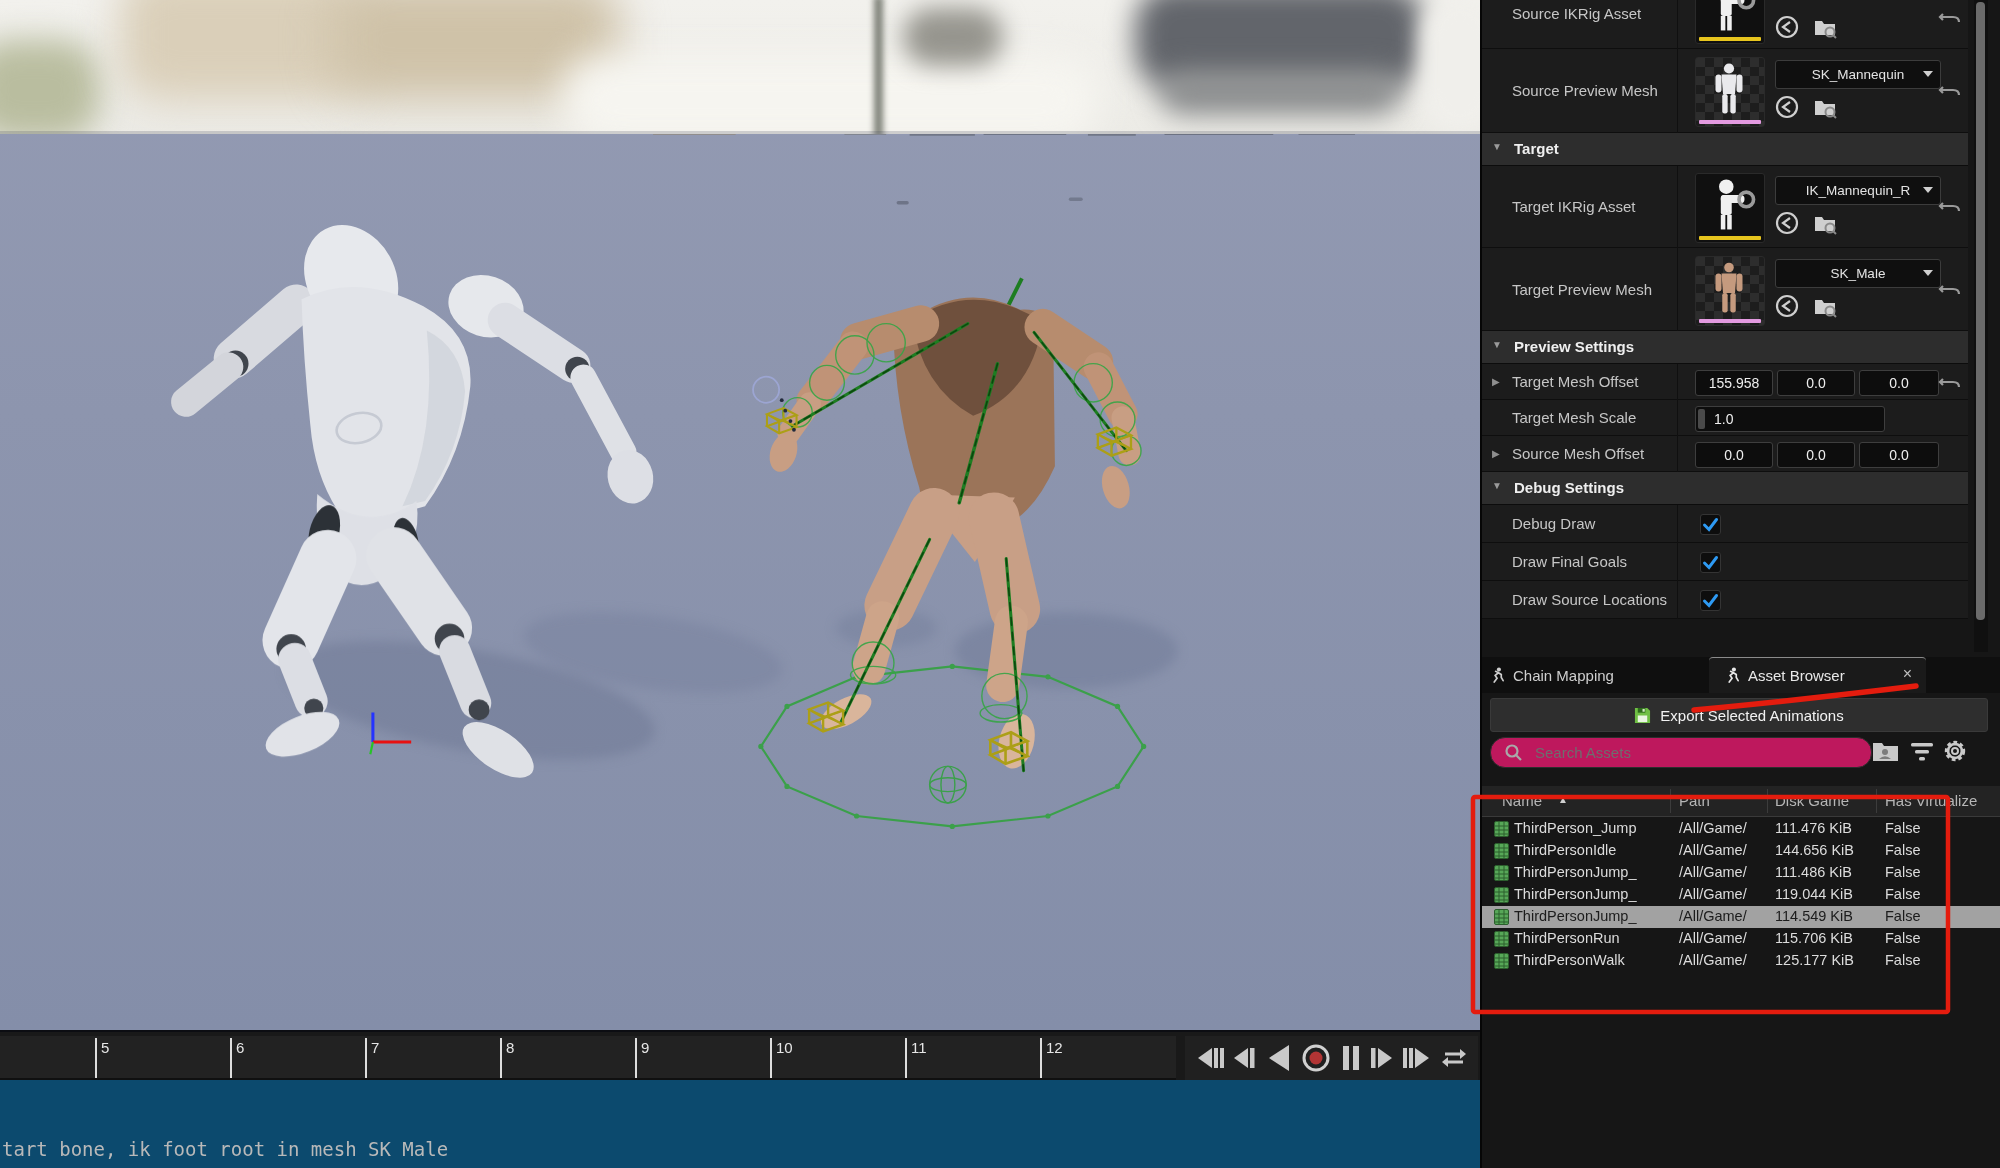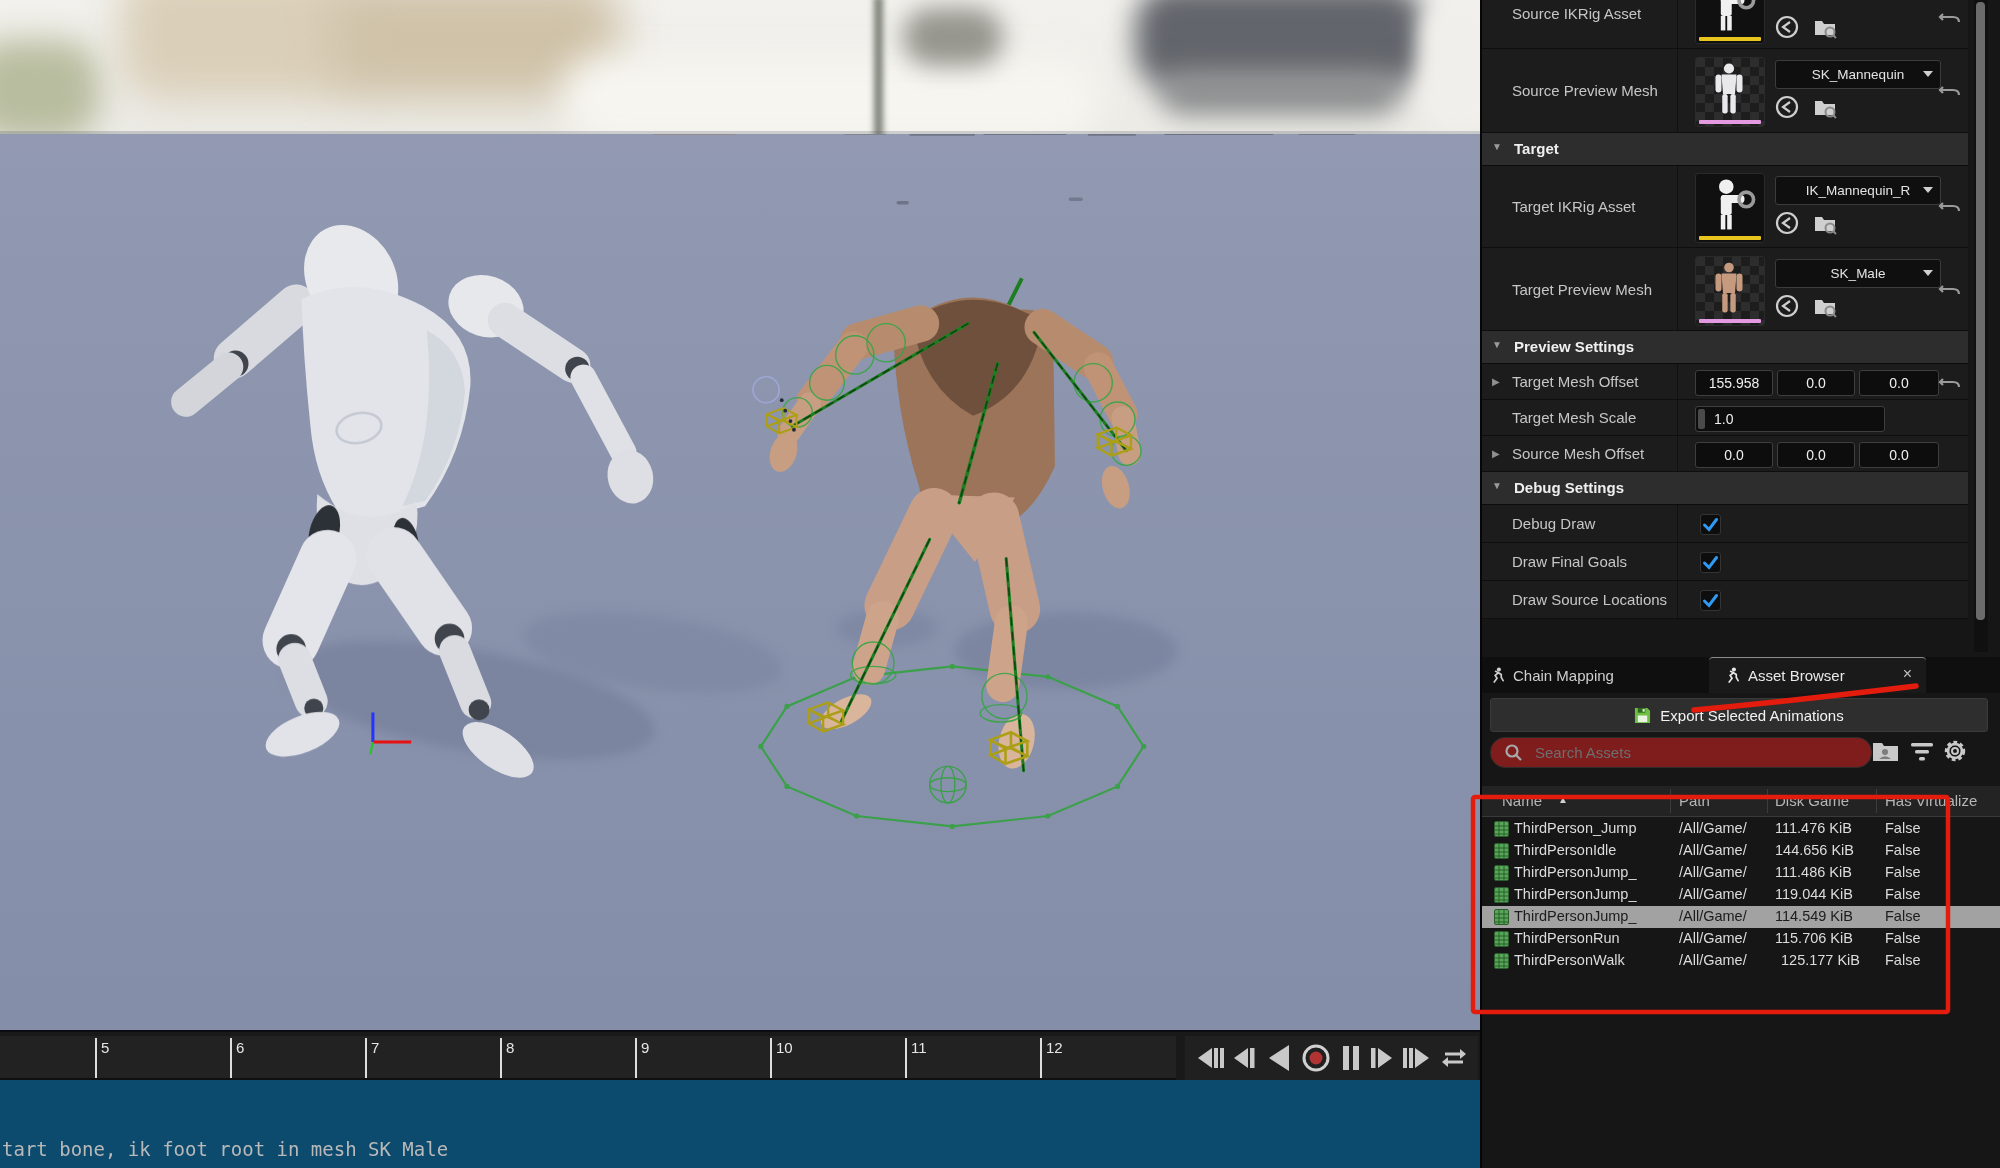--- a/index.html
+++ b/index.html
@@ -32,21 +32,21 @@
   .combo .chev{position:absolute;right:7px;top:10px;width:0;height:0;border-left:5px solid transparent;border-right:5px solid transparent;border-top:6px solid #cfcfcf;}
   .iconbtn{position:absolute;width:24px;height:24px;}
   .resetbtn{position:absolute;left:456px;width:24px;height:22px;}
   .checkbox{position:absolute;left:218px;width:19px;height:19px;background:#0d0d0d;border:1px solid #343434;border-radius:3px;}
   
   #tabbar{left:0;top:657px;width:520px;height:36px;background:#0f0f0f;}
   .tab{position:absolute;top:0;height:36px;display:flex;align-items:center;gap:8px;color:#cfcfcf;font-size:15px;}
   #tab-assetbrowser{background:#1a1a1a;border-top:1px solid #8b8b8b;border-radius:4px 4px 0 0;color:#e8e8e8;}
   #exportbtn{left:8px;top:698px;width:496px;height:32px;background:#2e2e2e;border:1px solid #3a3a3a;border-radius:3px;
              display:flex;align-items:center;justify-content:center;gap:9px;color:#f2f2f2;font-size:15px;}
-  #searchbar{left:8px;top:737px;width:380px;height:29px;background:#7f1d1d;border:1px solid #2d2d2d;border-radius:15px;}
+  #searchbar{left:8px;top:737px;width:380px;height:29px;background:#be185d;border:1px solid #2d2d2d;border-radius:15px;}
   #searchbar input{position:absolute;left:42px;top:2px;width:320px;height:23px;background:transparent;border:none;outline:none;
                    color:#bdbdbd;font-size:15px;font-family:"Liberation Sans",sans-serif;}
   #searchbar input::placeholder{color:#6e6e6e;}
   
   .th{position:absolute;top:0;font-size:15px;color:#b6b6b6;white-space:nowrap;}
   .trow{position:absolute;left:0;width:520px;height:22px;color:#dcdcdc;font-size:14.5px;}
   .trow.sel{background:#a2a2a2;color:#1c1c1c;}
   .tcell{position:absolute;top:2px;white-space:nowrap;overflow:hidden;}
   .sheeticon{position:absolute;left:12px;top:3px;}
   
@@ -642,21 +642,21 @@
         <span class="tcell" style="left:293px;width:96px;">115.706 KiB</span>
         <span class="tcell" style="left:403px;width:60px;">False</span>
       </div>
       <div class="trow" style="top:132px;">
         <svg class="sheeticon" width="15" height="16" viewBox="0 0 15 16">
             <rect x="0.5" y="0.5" width="14" height="15" rx="1.5" fill="#57a758" stroke="#2c5e2d"></rect>
             <path d="M1,5 H14 M1,9 H14 M1,13 H14 M5,1 V15 M10,1 V15" stroke="#2c5e2d" stroke-width="1"></path>
           </svg>
         <span class="tcell" style="left:32px;width:152px;">ThirdPersonWalk</span>
         <span class="tcell" style="left:197px;width:86px;">/All/Game/</span>
-        <span class="tcell" style="left:293px;width:96px;margin-left:6px;">125.177 KiB</span>
+        <span class="tcell" style="left:293px;width:96px;">125.177 KiB</span>
         <span class="tcell" style="left:403px;width:60px;">False</span>
       </div>
     </div>
   </div>
 
   <svg id="annot" class="abs" width="2000" height="1168" viewBox="0 0 2000 1168">
     <rect x="1473" y="797" width="475" height="215" rx="2" fill="none" stroke="#e41c0e" stroke-width="4.5"></rect>
     <path d="M1694,710 C1780,702 1858,693 1916,686" fill="none" stroke="#e41c0e" stroke-width="5.5" stroke-linecap="round"></path>
   </svg>
 

